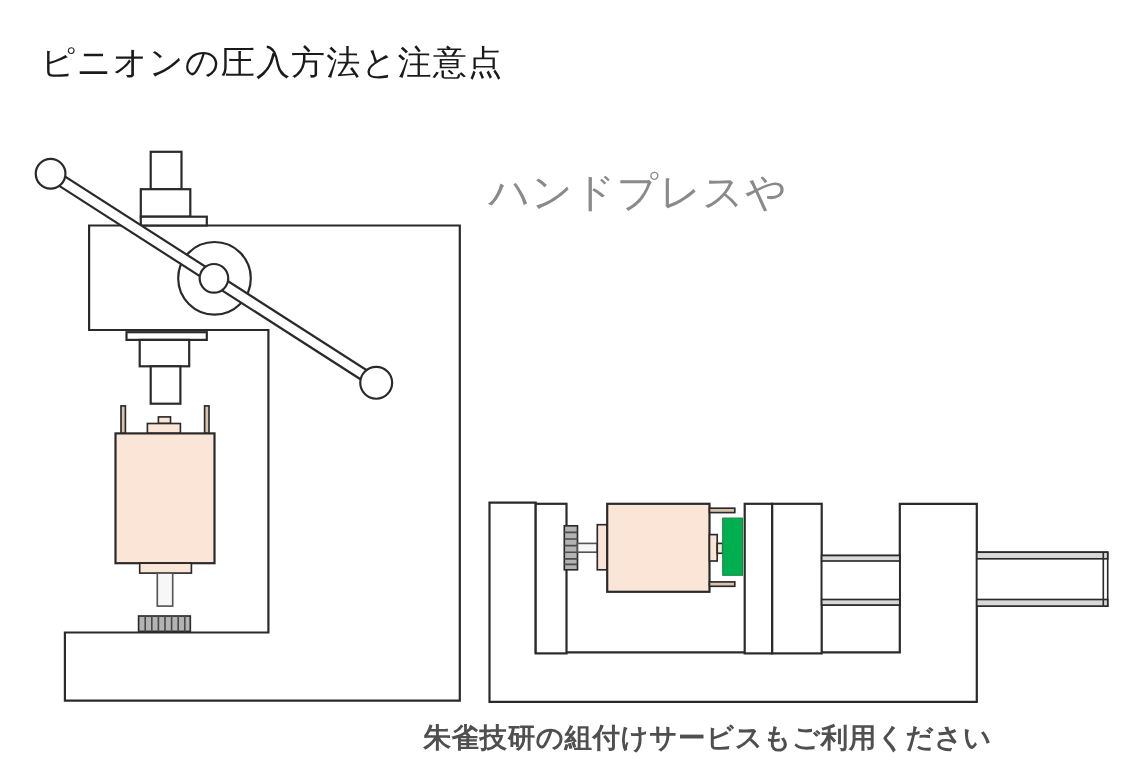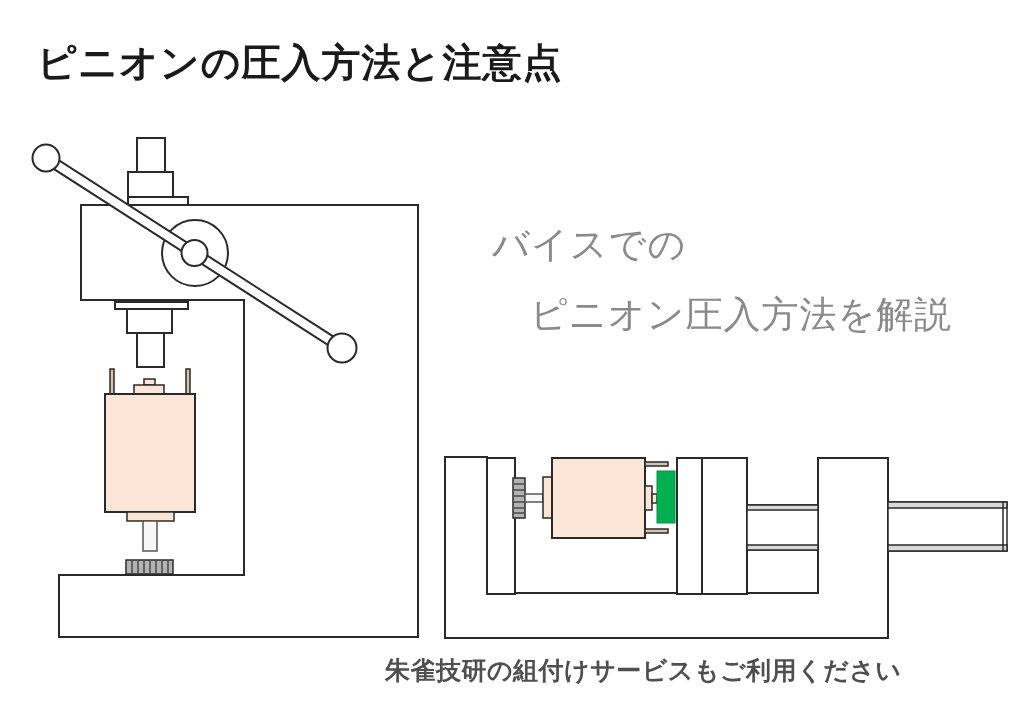--- a/index.html
+++ b/index.html
@@ -2,21 +2,21 @@
 <html><head>
 <meta charset="utf-8">
 <style>
   html,body{margin:0;padding:0;background:#e8e8e8;}
   .canvas{
     position:relative;width:1024px;height:704px;background:#ffffff;
     overflow:hidden;font-family:"Liberation Sans","DejaVu Sans",sans-serif;
   }
   .diagram-svg{position:absolute;left:0;top:0;}
   .page-title{
-    position:absolute;left:37px;top:36px;font-size:39px;font-weight:bold;
+    position:absolute;left:37px;top:36px;font-size:31px;font-weight:normal;
     color:#1a1a1a;letter-spacing:1px;white-space:nowrap;
   }
   .caption-line{
     position:absolute;font-size:37px;font-weight:500;color:#8a8a8a;
     letter-spacing:1px;white-space:nowrap;
   }
   .caption-line.l1{left:444px;top:150px;}
   .caption-line.l2{left:492px;top:220px;}
   .caption-line.l3{left:530px;top:290px;}
   .footer-note{
@@ -96,17 +96,16 @@
         <rect x="888" y="502" width="119" height="49"></rect>
         <rect x="888" y="502" width="119" height="6" fill="#d9d9d9"></rect>
         <rect x="888" y="545" width="119" height="6" fill="#d9d9d9"></rect>
         <line x1="1003" y1="502" x2="1003" y2="551"></line>
       </g>
     </g>
   </svg>
 
   <div class="page-title">ピニオンの圧入方法と注意点</div>
 
-  <div class="caption-line l2">バイスでの</div>
-  <div class="caption-line l3">ピニオン圧入方法を解説</div>
+  <div class="caption-line l1">ハンドプレスや</div>
 
   <div class="footer-note">朱雀技研の組付けサービスもご利用ください</div>
 </div>
 
 </body></html>

